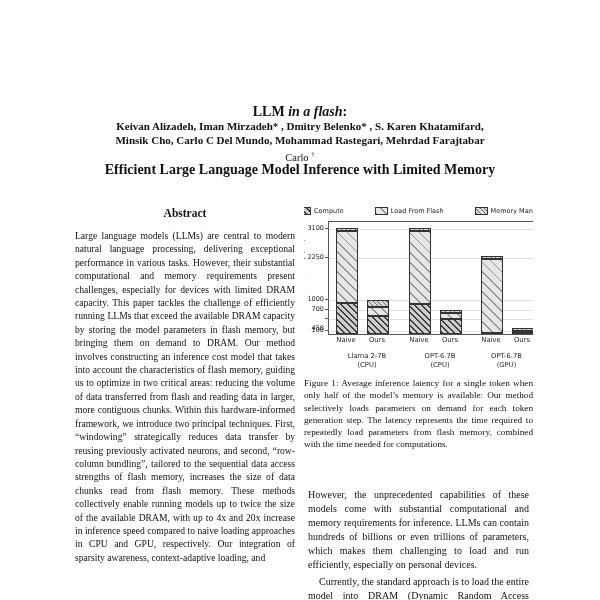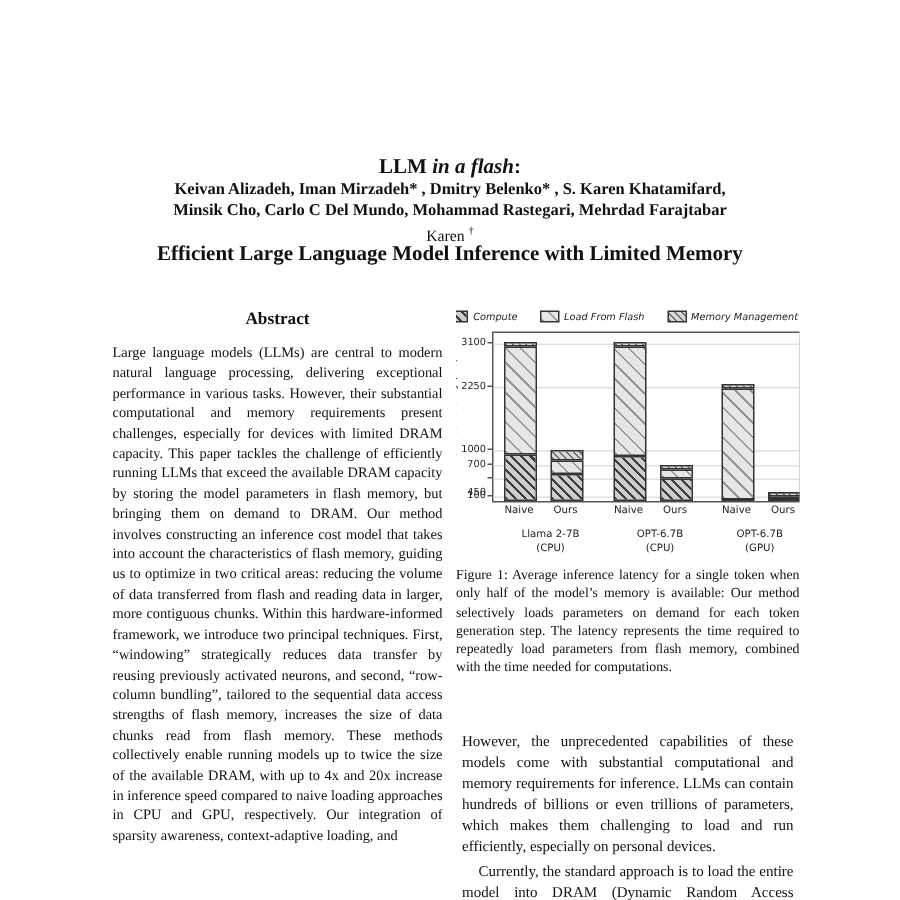--- a/index.html
+++ b/index.html
@@ -16,21 +16,21 @@
   .affil-line{font-size:10.5px;margin-top:3px;}
   .affil-line sup{font-size:7px;}
   
   .col{position:absolute;top:205px;height:395px;overflow:hidden;}
   .col-left{left:75px;width:220px;}
   .col-right{left:304px;width:229px;}
   .abstract-heading{font-size:11.5px;font-weight:bold;text-align:center;margin:2px 0 10px 0;}
   .abstract-text{font-size:9.6px;line-height:13.4px;text-align:justify;hyphens:auto;}
   
   .figure{position:relative;height:170px;font-family:"DejaVu Sans", sans-serif;color:#222;}
-  .legend-row{position:absolute;top:2px;left:24px;width:204px;display:flex;justify-content:flex-end;gap:15px;font-style:italic;}
+  .legend-row{position:absolute;top:2px;left:24px;width:204px;display:flex;justify-content:center;gap:31px;}
   .legend-item{display:flex;align-items:center;gap:3px;}
   .legend-patch{width:11px;height:6px;border:1px solid #333;}
   .legend-label{font-size:6.5px;white-space:nowrap;}
   .plot{position:absolute;left:24px;top:16px;width:204px;height:112px;border:1px solid #555;background:#fff;}
   .gridline{position:absolute;left:0;width:100%;height:1px;background:#e0e0e0;}
   .ytick-label{position:absolute;font-size:6.5px;text-align:right;width:22px;transform:translateY(-50%);}
   .ytick-mark{position:absolute;width:3px;height:1px;background:#555;}
   .ylabel{position:absolute;left:-7px;top:16px;height:112px;width:10px;display:flex;align-items:center;justify-content:center;}
   .ylabel span{writing-mode:vertical-rl;transform:rotate(180deg);font-size:6.5px;white-space:nowrap;}
   .bar{position:absolute;bottom:0;width:22px;}
@@ -50,21 +50,21 @@
 <body>
 
 <div class="title-block">
   <div class="title-line"><span>LLM </span><span class="it">in a flash</span><span>:</span></div>
   <div class="title-line">Efficient Large Language Model Inference with Limited Memory</div>
 </div>
 
 <div class="authors-block">
   <div class="authors-line">Keivan Alizadeh, Iman Mirzadeh* , Dmitry Belenko* , S. Karen Khatamifard,</div>
   <div class="authors-line">Minsik Cho, Carlo C Del Mundo, Mohammad Rastegari, Mehrdad Farajtabar</div>
-  <div class="affil-line"><span>Karen</span> <sup>†</sup></div>
+  <div class="affil-line"><span>Carlo</span> <sup>†</sup></div>
 </div>
 
 <div class="col col-left">
   <div class="abstract-heading">Abstract</div>
   <div class="abstract-text">Large language models (LLMs) are central to modern natural language processing, delivering exceptional performance in various tasks. However, their substantial computational and memory requirements present challenges, especially for devices with limited DRAM capacity. This paper tackles the challenge of efficiently running LLMs that exceed the available DRAM capacity by storing the model parameters in flash memory, but bringing them on demand to DRAM. Our method involves constructing an inference cost model that takes into account the characteristics of flash memory, guiding us to optimize in two critical areas: reducing the volume of data transferred from flash and reading data in larger, more contiguous chunks. Within this hardware-informed framework, we introduce two principal techniques. First, “windowing” strategically reduces data transfer by reusing previously activated neurons, and second, “row-column bundling”, tailored to the sequential data access strengths of flash memory, increases the size of data chunks read from flash memory. These methods collectively enable running models up to twice the size of the available DRAM, with up to 4x and 20x increase in inference speed compared to naive loading approaches in CPU and GPU, respectively. Our integration of sparsity awareness, context-adaptive loading, and</div>
 </div>
 
 <div class="col col-right">
   <div class="figure" id="figure">
       <div class="legend-row">

